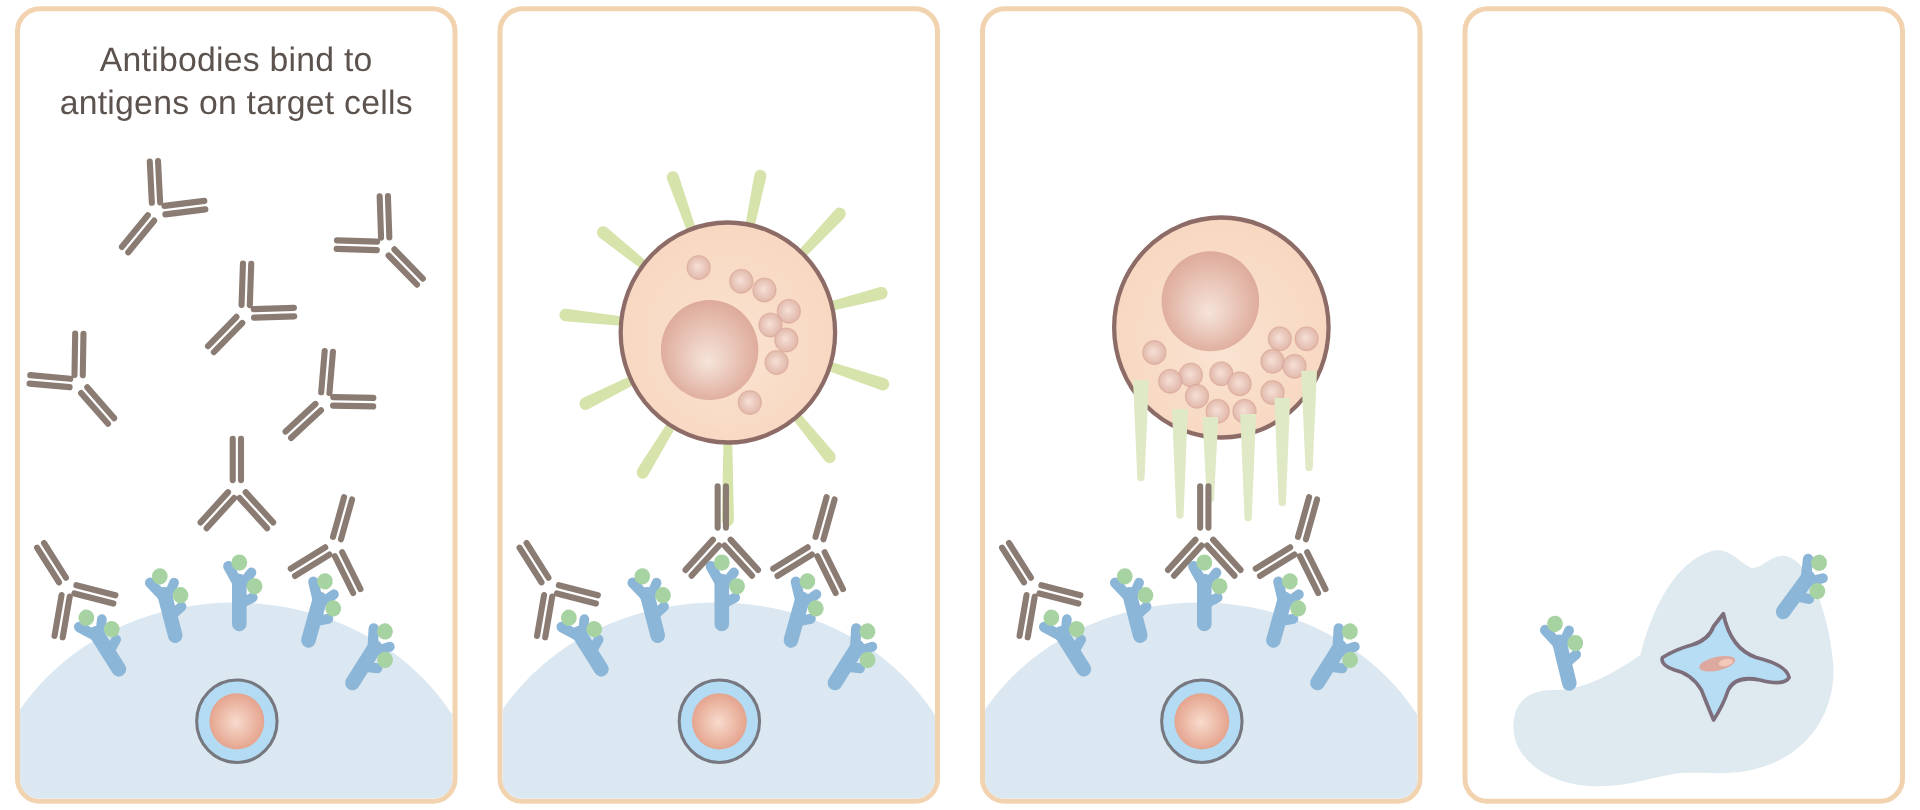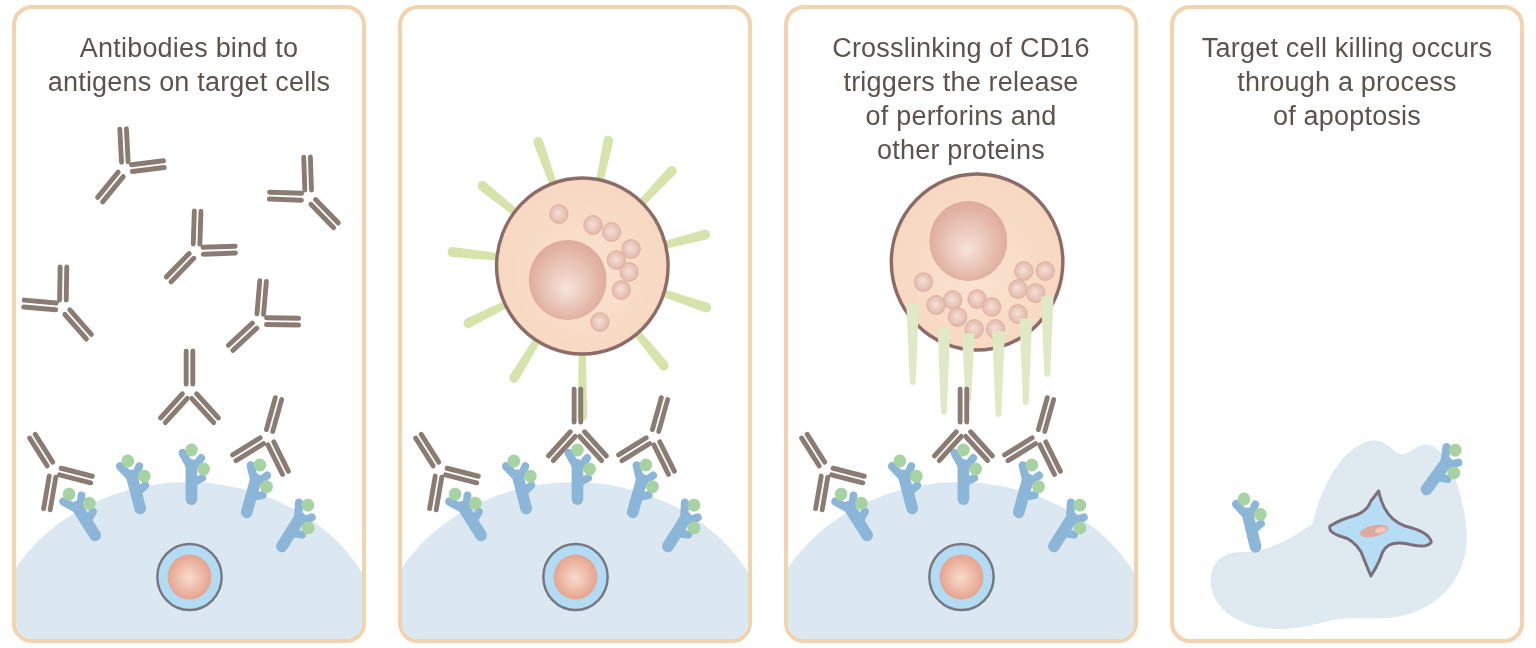--- a/index.html
+++ b/index.html
@@ -232,24 +232,20 @@
             <g transform="translate(258.26912067450996,428.16214912185046) rotate(196)">
               <path d="M-3.4,7 L-3.4,40 M3.4,7 L3.4,40" stroke="#8b7c73" stroke-width="5" stroke-linecap="round" fill="none"></path>
               <path d="M-3.4,7 L-3.4,40 M3.4,7 L3.4,40" stroke="#8b7c73" stroke-width="5" stroke-linecap="round" fill="none" transform="rotate(137)"></path>
               <path d="M-3.4,7 L-3.4,40 M3.4,7 L3.4,40" stroke="#8b7c73" stroke-width="5" stroke-linecap="round" fill="none" transform="rotate(-137)"></path>
             </g>
           </g>
         </svg>
       </div>
   </section>
   <section class="panel" style="--border-c: #f2d3b0; --title-c: #5c534e;">
-    <div class="panel-title">Crosslinking of CD16
-triggers the release
-of perforins and
-other proteins</div>
     <div class="art">
         <svg viewBox="0 0 355 630" preserveAspectRatio="none">
           <g>
             <ellipse cx="176" cy="649" rx="205" ry="176" fill="#dbe8f2"></ellipse>
             <g>
               <circle cx="178" cy="568" r="33" fill="#b3dcf4" stroke="#77777f" stroke-width="2.5"></circle>
               <circle cx="178" cy="568" r="22.5" fill="url(#gradCore)"></circle>
             </g>
             <g transform="translate(55,486) rotate(-33)">
               <path d="M0,48 L0,14" stroke="#8cb6d7" stroke-width="12" stroke-linecap="round" fill="none"></path>
@@ -335,23 +331,20 @@
             <g transform="translate(258.26912067450996,428.16214912185046) rotate(196)">
               <path d="M-3.4,7 L-3.4,40 M3.4,7 L3.4,40" stroke="#8b7c73" stroke-width="5" stroke-linecap="round" fill="none"></path>
               <path d="M-3.4,7 L-3.4,40 M3.4,7 L3.4,40" stroke="#8b7c73" stroke-width="5" stroke-linecap="round" fill="none" transform="rotate(137)"></path>
               <path d="M-3.4,7 L-3.4,40 M3.4,7 L3.4,40" stroke="#8b7c73" stroke-width="5" stroke-linecap="round" fill="none" transform="rotate(-137)"></path>
             </g>
           </g>
         </svg>
       </div>
   </section>
   <section class="panel" style="--border-c: #f2d3b0; --title-c: #5c534e;">
-    <div class="panel-title">Target cell killing occurs
-through a process
-of apoptosis</div>
     <div class="art">
         <svg viewBox="0 0 355 630" preserveAspectRatio="none">
           <g>
             <path d="M 142 515 C 152 475, 172 440, 200 432 C 214 428, 222 440, 232 445 C 240 448, 250 433, 262 436 C 282 441, 297 485, 300 520 C 303 553, 287 585, 254 600 C 222 615, 192 607, 170 610 C 142 615, 122 623, 92 619 C 62 615, 34 595, 38 567 C 40 551, 52 543, 70 543 C 92 543, 112 535, 142 515 Z" fill="#dee9f0"></path>
             <g>
               <path d="M 210 482 Q 216 510, 237 517 Q 262 523, 264 533 Q 260 540, 240 535 Q 220 531, 214 543 Q 210 555, 202 567 Q 196 553, 192 543 Q 184 530, 170 527 Q 158 523, 160 517 Q 172 510, 184 507 Q 198 503, 202 492 Z" fill="#b7ddf4" stroke="#7c6e7b" stroke-width="3" stroke-linejoin="round"></path>
               <ellipse cx="205" cy="522" rx="15" ry="5.5" transform="rotate(-12 205 522)" fill="#e4a08e" opacity="0.85"></ellipse>
               <ellipse cx="212" cy="521" rx="6" ry="2.8" transform="rotate(-12 212 521)" fill="#f2c9b8"></ellipse>
             </g>
             <g transform="translate(72,491) rotate(-14)">

